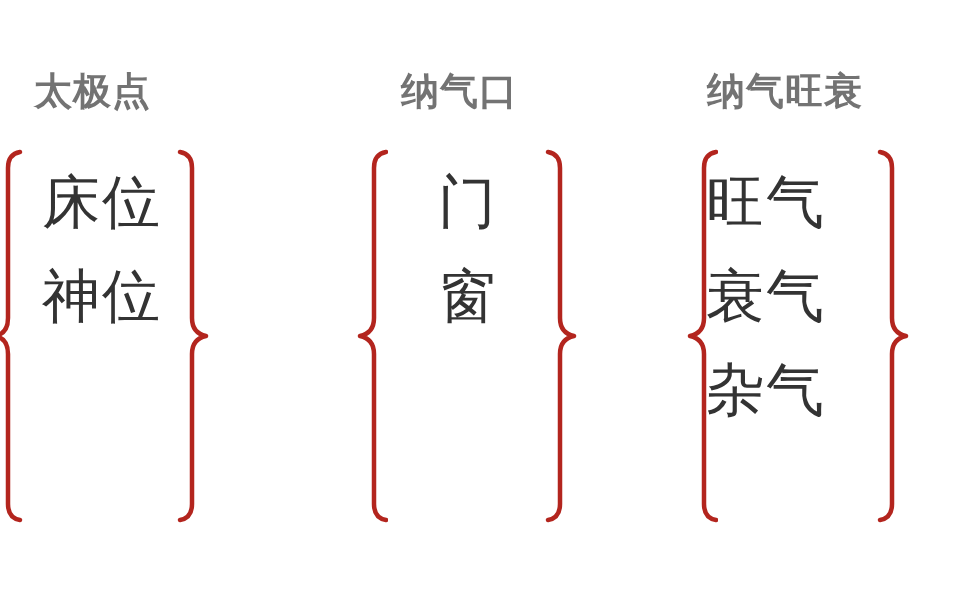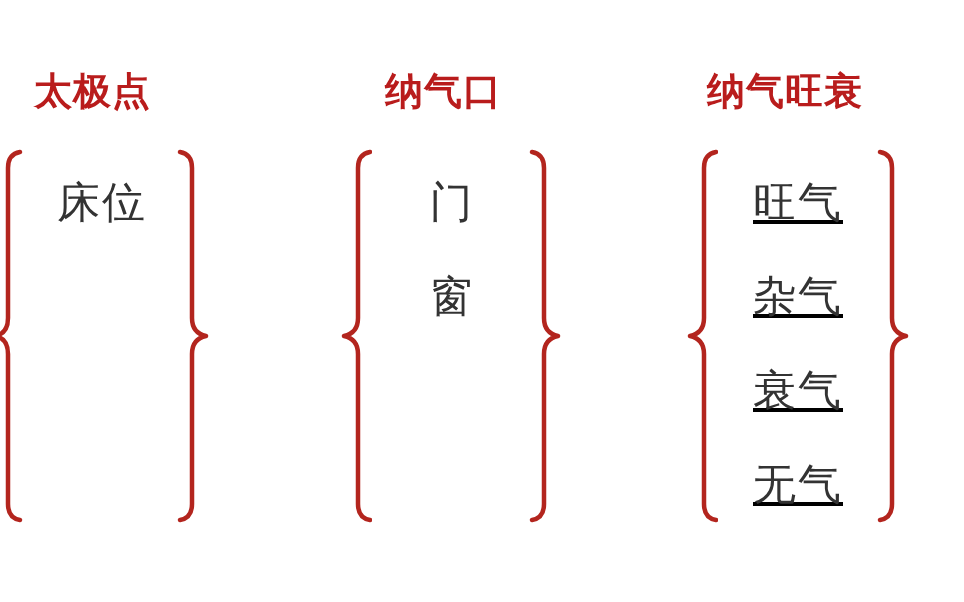--- a/index.html
+++ b/index.html
@@ -2,48 +2,49 @@
 <html><head>
 <meta charset="utf-8">
 <style>
   html, body { margin: 0; padding: 0; }
   body {
     width: 964px; height: 602px; background: #ffffff; position: relative; overflow: hidden;
     font-family: "DejaVu Sans", "Liberation Sans", sans-serif;
   }
   .group { position: absolute; top: 0; height: 602px; }
   .title {
-    position: absolute; top: 66px; font-size: 38px; font-weight: bold; color: #b91c1c;
+    position: absolute; top: 66px; font-size: 38px; font-weight: bold; color: #737373;
     white-space: nowrap; letter-spacing: 1px;
   }
   .brace { position: absolute; top: 148px; }
   .brace path { fill: none; stroke: #b3251e; stroke-width: 4.5; stroke-linecap: round; stroke-linejoin: round; }
   .items { position: absolute; top: 164px; width: 140px; }
   .item {
-    height: 94px; line-height: 76px; font-size: 43px; color: #333333; text-align: center;
+    height: 94px; line-height: 76px; font-size: 58px; color: #333333; text-align: center;
     white-space: nowrap; letter-spacing: 2px;
   }
 </style>
 </head>
 <body>
 
 <div class="group" style="left:0; width:250px;">
   <div class="title" style="left:34px;">太极点</div>
   <svg class="brace" width="30" height="380" style="left:-6px;">
     <path d="M26 4 Q14 6 14 20 L14 170 Q14 185 2 188 Q14 191 14 206 L14 356 Q14 370 26 372"></path>
   </svg>
   <svg class="brace" width="40" height="380" style="left:176px;">
     <path d="M4 4 Q16 6 16 20 L16 170 Q16 185 30 188 Q16 191 16 206 L16 356 Q16 370 4 372"></path>
   </svg>
   <div class="items" style="left:32px;">
     <div class="item">床位</div>
+    <div class="item">神位</div>
   </div>
 </div>
 
-<div class="group" style="left:0; width:864px;">
+<div class="group" style="left:16px; width:864px;">
   <div class="title" style="left:385px;">纳气口</div>
   <svg class="brace" width="40" height="380" style="left:332px;">
     <path d="M38 4 Q26 6 26 20 L26 170 Q26 185 12 188 Q26 191 26 206 L26 356 Q26 370 38 372"></path>
   </svg>
   <svg class="brace" width="40" height="380" style="left:528px;">
     <path d="M4 4 Q16 6 16 20 L16 170 Q16 185 30 188 Q16 191 16 206 L16 356 Q16 370 4 372"></path>
   </svg>
   <div class="items" style="left:382px;">
     <div class="item">门</div>
     <div class="item">窗</div>
@@ -51,19 +52,18 @@
 </div>
 
 <div class="group" style="left:0; width:784px;">
   <div class="title" style="left:707px;">纳气旺衰</div>
   <svg class="brace" width="40" height="380" style="left:678px;">
     <path d="M38 4 Q26 6 26 20 L26 170 Q26 185 12 188 Q26 191 26 206 L26 356 Q26 370 38 372"></path>
   </svg>
   <svg class="brace" width="40" height="380" style="left:876px;">
     <path d="M4 4 Q16 6 16 20 L16 170 Q16 185 30 188 Q16 191 16 206 L16 356 Q16 370 4 372"></path>
   </svg>
-  <div class="items" style="left:728px;text-decoration:underline;">
+  <div class="items" style="left:696px;">
     <div class="item">旺气</div>
+    <div class="item">衰气</div>
     <div class="item">杂气</div>
-    <div class="item">衰气</div>
-    <div class="item">无气</div>
   </div>
 </div>
 
 </body></html>

